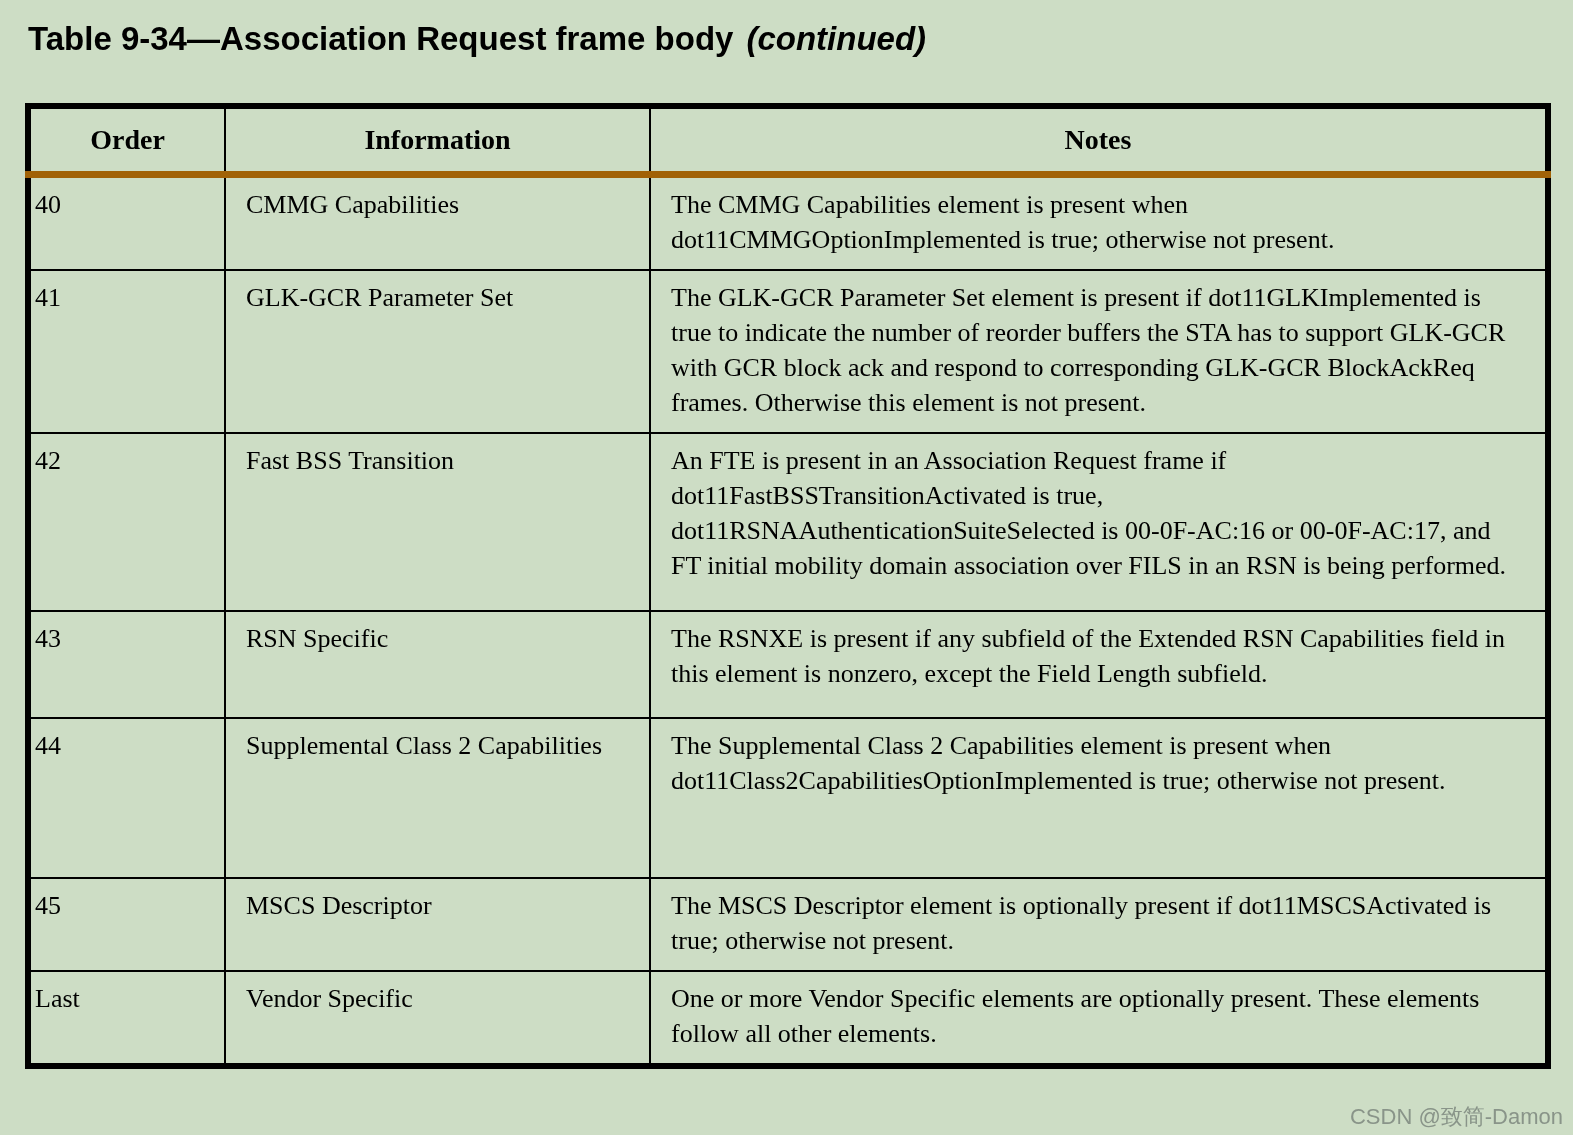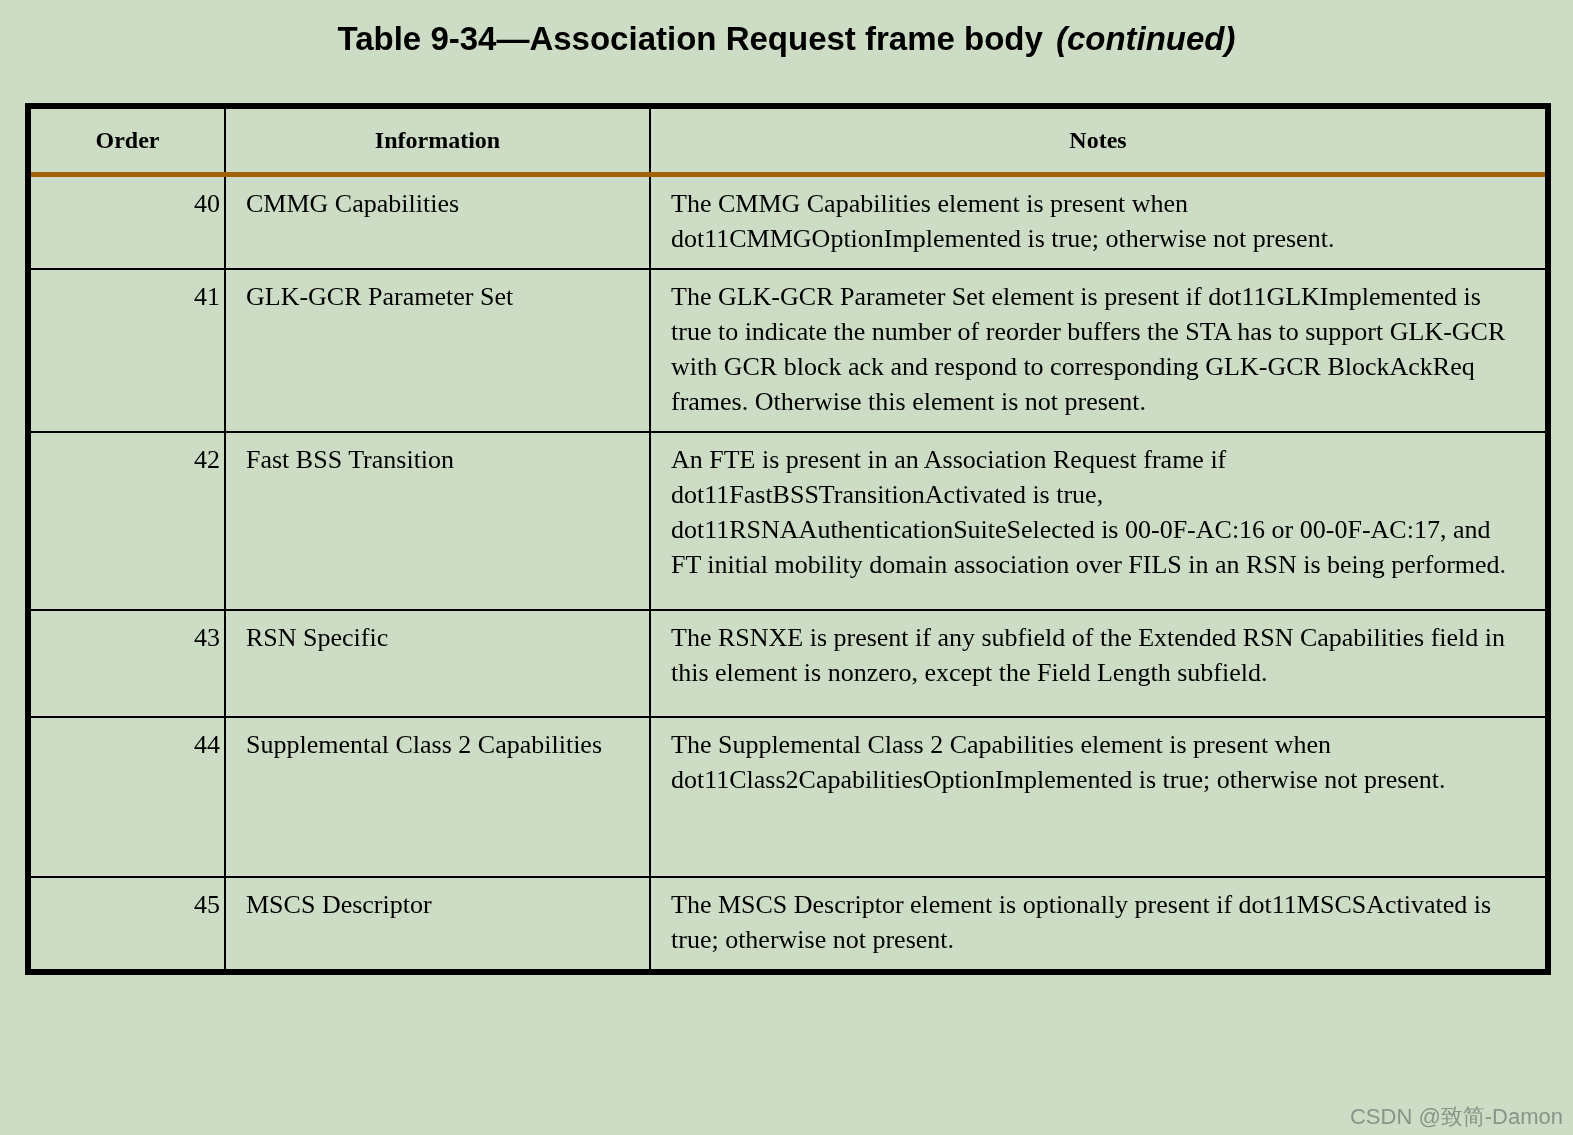--- a/index.html
+++ b/index.html
@@ -11,27 +11,27 @@
     height: 1135px;
     position: relative;
     overflow: hidden;
     background: #cdddc5;
     color: #000;
     font-family: "Liberation Serif", serif;
   }
   .caption {
     margin: 0;
     padding-top: 19px;
-    text-align: center;
     font-family: "Liberation Sans", sans-serif;
     font-weight: bold;
     font-size: 33px;
     line-height: 40px;
     color: #000;
     white-space: nowrap;
+    padding-left: 28px;
   }
   .caption .cont {
     font-style: italic;
     margin-left: 13px;
   }
   table.frame-table {
     position: absolute;
     left: 25px;
     top: 103px;
     width: 1520px;
@@ -46,35 +46,35 @@
     overflow: hidden;
   }
   .frame-table {
     border: 6px solid #000;
   }
   .frame-table thead tr {
     height: 68px;
   }
   .frame-table th {
     font-family: "Liberation Serif", serif;
-    font-size: 24px;
+    font-size: 28px;
     font-weight: bold;
     text-align: center;
     vertical-align: middle;
-    border-bottom: 5px solid #a16207;
+    border-bottom: 7px solid #a16207;
     padding: 0;
   }
   .frame-table td {
     font-size: 26px;
     line-height: 35px;
     vertical-align: top;
     padding: 9px 18px 12px 20px;
   }
   .frame-table td.cell-order {
-    text-align: right;
+    text-align: left;
     padding-left: 4px;
     padding-right: 4px;
   }
   
   tbody tr:nth-child(1) { height: 91px;  }
   tbody tr:nth-child(2) { height: 137px; }
   tbody tr:nth-child(3) { height: 178px; }
   tbody tr:nth-child(4) { height: 107px; }
   tbody tr:nth-child(5) { height: 160px; }
   tbody tr:nth-child(6) { height: 93px;  }
@@ -132,16 +132,21 @@
       <tr>
         <td class="cell-order">44</td>
         <td class="cell-information">Supplemental Class 2 Capabilities</td>
         <td class="cell-notes">The Supplemental Class 2 Capabilities element is present when dot11Class2CapabilitiesOptionImplemented is true; otherwise not present.</td>
       </tr>
       <tr>
         <td class="cell-order">45</td>
         <td class="cell-information">MSCS Descriptor</td>
         <td class="cell-notes">The MSCS Descriptor element is optionally present if dot11MSCSActivated is true; otherwise not present.</td>
       </tr>
+      <tr>
+        <td class="cell-order">Last</td>
+        <td class="cell-information">Vendor Specific</td>
+        <td class="cell-notes">One or more Vendor Specific elements are optionally present. These elements follow all other elements.</td>
+      </tr>
     </tbody>
 </table>
 
 <div class="watermark">CSDN @致简-Damon</div>
 
 </body></html>

